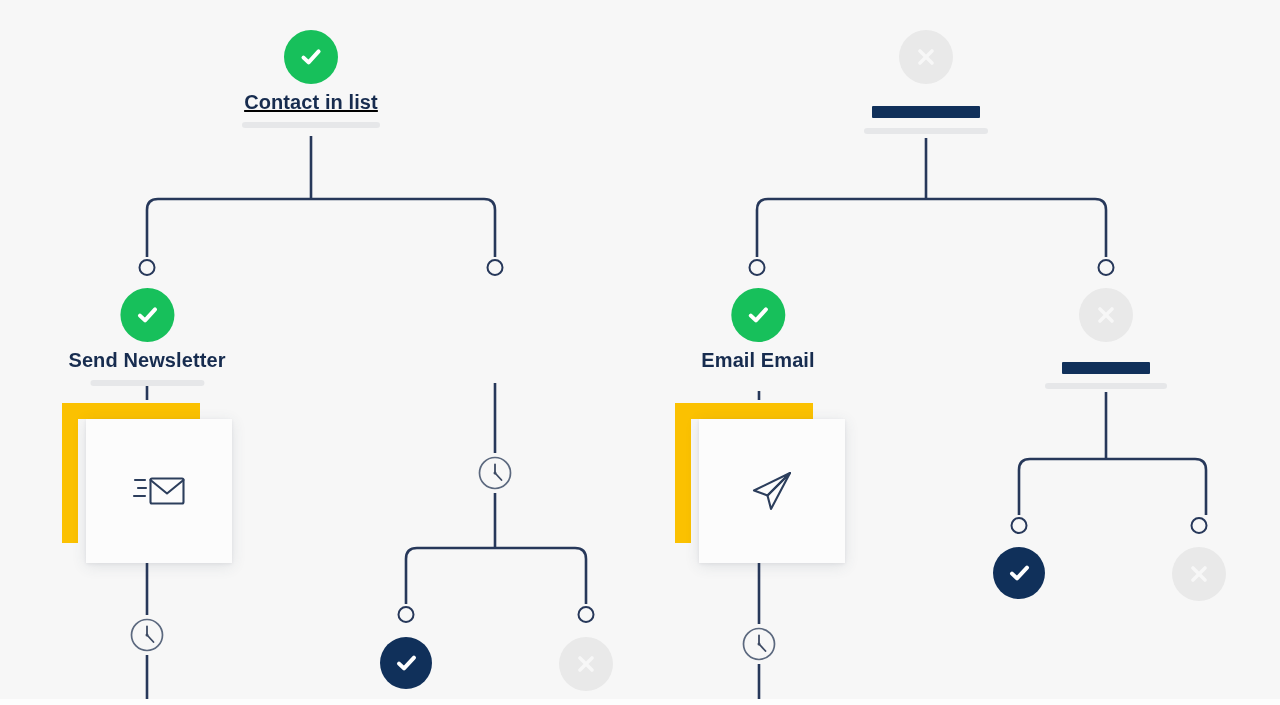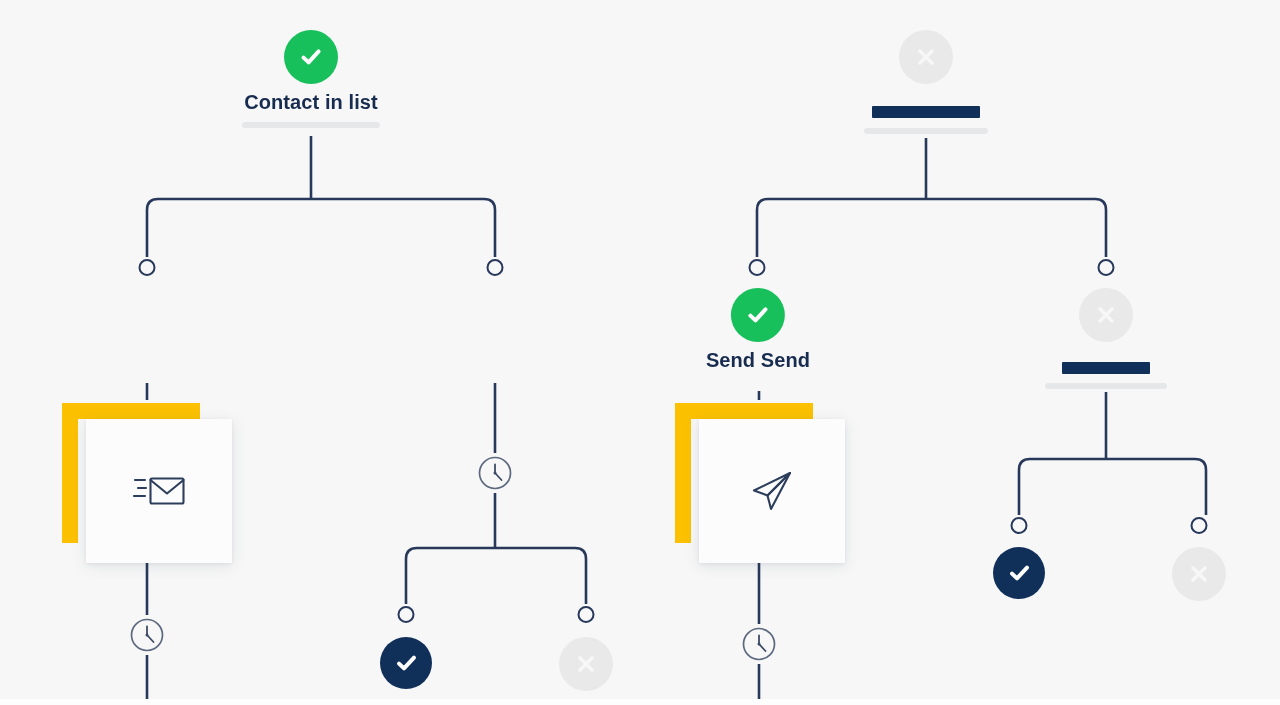--- a/index.html
+++ b/index.html
@@ -91,36 +91,47 @@
       <path d="M759 391 L759 400"></path>
       <path d="M759 545 L759 624"></path>
       <path d="M759 664 L759 705"></path>
 
       <path d="M1106 392 L1106 460"></path>
       <path d="M1019 515 L1019 470 Q1019 459 1030 459 L1195 459 Q1206 459 1206 470 L1206 515"></path>
 
     </g>
   </svg>
 
-  <div class="node" style="left:311px;top:30px;">
+  <div class="node" style="left:311px;top:30px;text-decoration:underline;">
     <div class="badge green">
       <span class="tick" style="transform:translate(-50%,-50%)">
         <svg width="28" height="28" viewBox="0 0 28 28">
           <path d="M6.5 14.6 L11.6 19.4 L21.6 8.4" fill="none" stroke="#ffffff" stroke-width="4" stroke-linecap="round" stroke-linejoin="round"></path>
         </svg>
       </span>
     </div>
     <div class="label">Contact in list</div>
     <div class="underbar" style="width:138px;"></div>
   </div>
 
   <div class="node" style="left:147px;top:259px;">
     <div class="dot"></div>
   </div>
 
+  <div class="node" style="left:147px;top:288px;">
+    <div class="badge green">
+      <span class="tick" style="transform:translate(-50%,-50%)">
+        <svg width="28" height="28" viewBox="0 0 28 28">
+          <path d="M6.5 14.6 L11.6 19.4 L21.6 8.4" fill="none" stroke="#ffffff" stroke-width="4" stroke-linecap="round" stroke-linejoin="round"></path>
+        </svg>
+      </span>
+    </div>
+    <div class="label">Send Newsletter</div>
+    <div class="underbar" style="width:114px;"></div>
+  </div>
 
   <div class="card" style="left:147px;top:403px;">
     <div class="ell"></div>
     <div class="face">
       <span>
         <svg width="58" height="44" viewBox="0 0 58 44">
           <g fill="none" stroke="#2c3e5c" stroke-width="2.1" stroke-linecap="round" stroke-linejoin="round">
             <rect x="20.5" y="9.5" width="33" height="25" rx="1.5"></rect>
             <path d="M20.5 11 L37 24.5 L53.5 11"></path>
             <path d="M5 11 L15 11"></path>
@@ -202,21 +213,21 @@
   </div>
 
   <div class="node" style="left:758px;top:288px;">
     <div class="badge green">
       <span class="tick" style="transform:translate(-50%,-50%)">
         <svg width="28" height="28" viewBox="0 0 28 28">
           <path d="M6.5 14.6 L11.6 19.4 L21.6 8.4" fill="none" stroke="#ffffff" stroke-width="4" stroke-linecap="round" stroke-linejoin="round"></path>
         </svg>
       </span>
     </div>
-    <div class="label">Send Send</div>
+    <div class="label">Email Email</div>
   </div>
 
   <div class="card" style="left:760px;top:403px;">
     <div class="ell"></div>
     <div class="face">
       <span>
         <svg width="52" height="52" viewBox="0 0 52 52">
           <g fill="none" stroke="#2c3e5c" stroke-width="2.1" stroke-linecap="round" stroke-linejoin="round">
             <path d="M44 8 L8 25.5 L21.5 30.5 Z"></path>
             <path d="M44 8 L21.5 30.5 L25 44 Z"></path>

